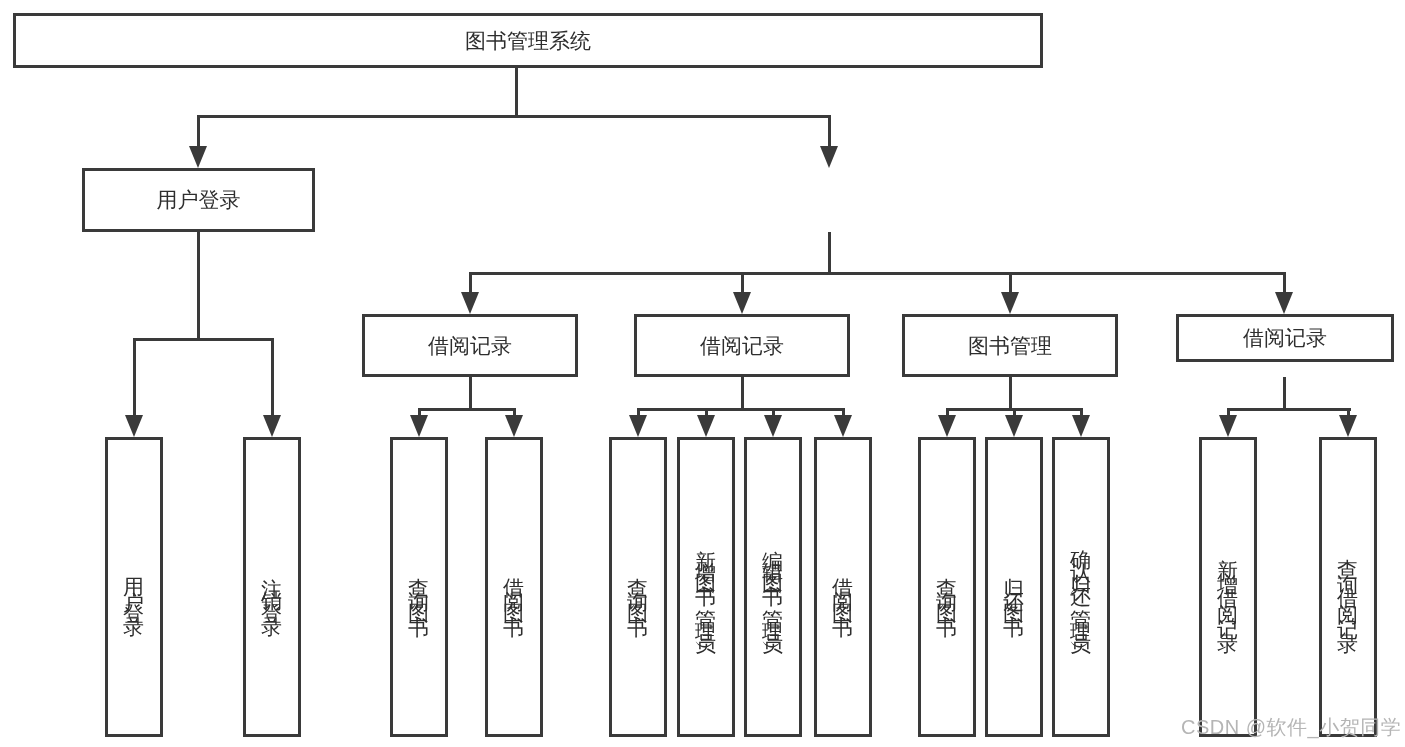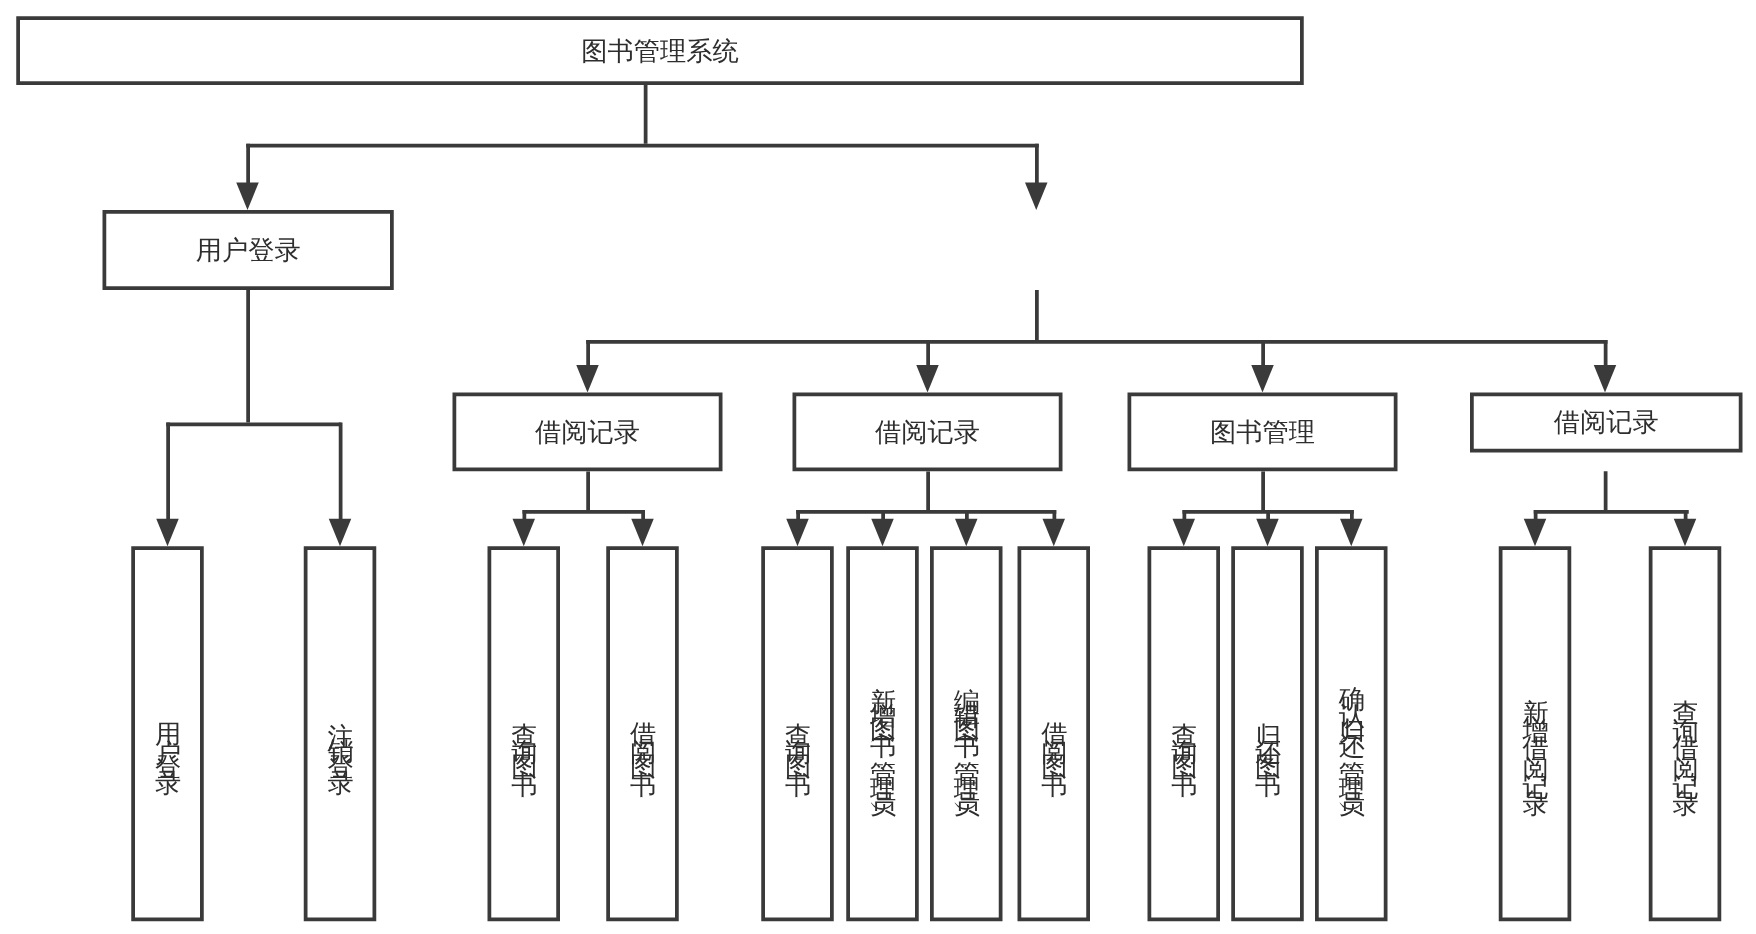--- a/index.html
+++ b/index.html
@@ -136,14 +136,15 @@
   <div class="box vbox v8" style="left:744px;top:437px;width:58px;height:300px">编辑图书（管理员）</div>
   <div class="box vbox v4" style="left:814px;top:437px;width:58px;height:300px">借阅图书</div>
 
   <div class="box vbox v4" style="left:918px;top:437px;width:58px;height:300px">查询图书</div>
   <div class="box vbox v4" style="left:985px;top:437px;width:58px;height:300px">归还图书</div>
   <div class="box vbox v8" style="left:1052px;top:437px;width:58px;height:300px">确认归还（管理员）</div>
 
   <div class="box vbox v6" style="left:1199px;top:437px;width:58px;height:300px">新增借阅记录</div>
   <div class="box vbox v6" style="left:1319px;top:437px;width:58px;height:300px">查询借阅记录</div>
 
+  <div class="watermark">CSDN @软件_小贺同学</div>
 
 </div>
 
 </body></html>

